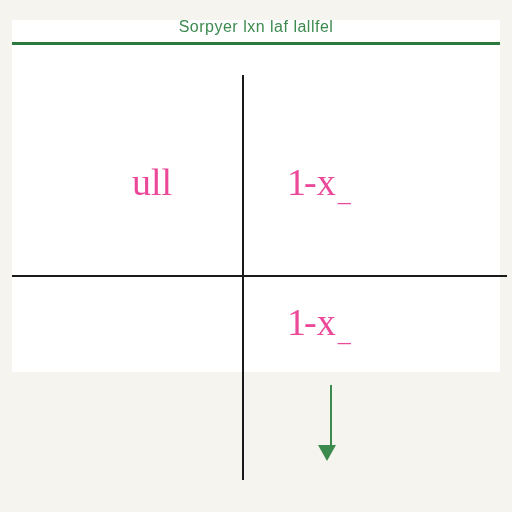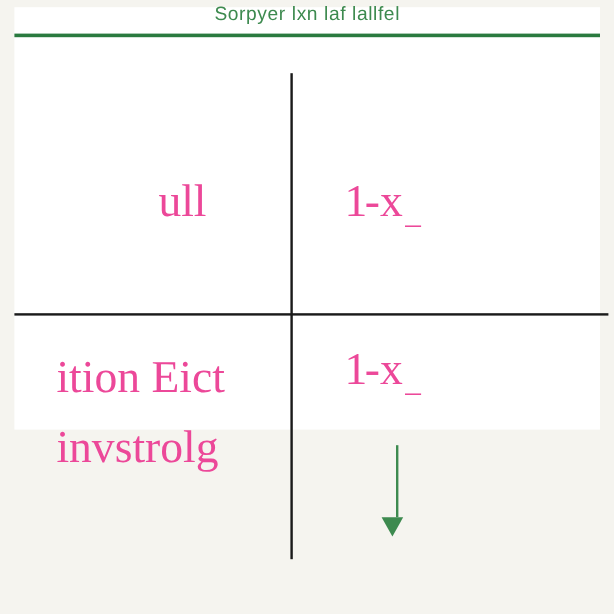--- a/index.html
+++ b/index.html
@@ -7,21 +7,21 @@
       width: 512px;
       height: 512px;
       background: #f5f4ef;
       font-family: Georgia, 'Times New Roman', serif;
       position: relative;
       overflow: hidden;
     }
     .frame {
       position: absolute;
       left: 12px;
-      top: 6px;
+      top: 20px;
       width: 488px;
       height: 352px;
       background: #ffffff;
     }
     .header-bar {
       position: absolute;
       left: 0;
       top: 22px;
       width: 100%;
       height: 3px;
@@ -133,24 +133,20 @@
     <div class="hline"></div>
 
     <div class="cell q1">
       <span>ull</span>
     </div>
 
     <div class="cell q2">
       <span class="tight">1</span><span>-x</span><span class="sub">_</span>
     </div>
 
-    <div class="cell q3">
-      <span>ition Eict</span>
-      <span class="l2">invstrolg</span>
-    </div>
 
     <div class="cell q4">
       <span class="tight">1</span><span>-x</span><span class="sub">_</span>
     </div>
 
     <div class="arrow">
       <span class="arrow-stem"></span>
       <div class="arrow-head"></div>
     </div>
   </div>

